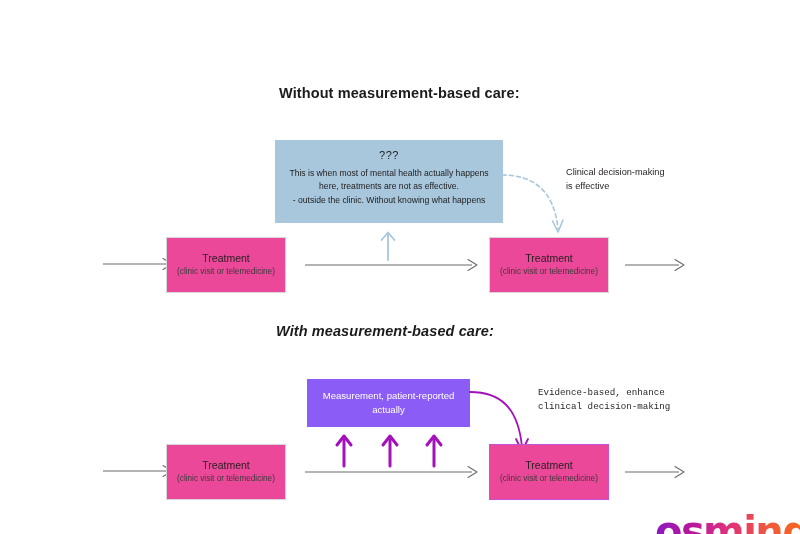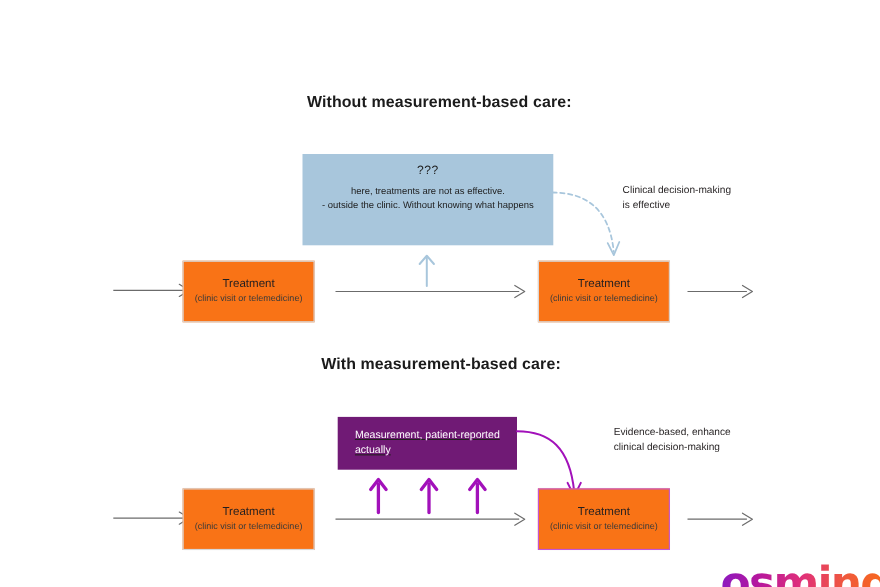--- a/index.html
+++ b/index.html
@@ -26,21 +26,21 @@
     font-size: 14.5px;
     font-weight: bold;
     color: #1b1b1b;
     letter-spacing: 0.1px;
     white-space: nowrap;
   }
 
   
   .treatment-box {
     box-sizing: border-box;
-    background: #f97316;
+    background: #ec4899;
     border: 1px solid #d7d7d9;
     display: flex;
     flex-direction: column;
     align-items: center;
     justify-content: center;
     text-align: center;
     box-shadow: 0 0 2px rgba(0,0,0,0.04);
   }
   .treatment-box.accent {
     border: 1.5px solid #c354d6;
@@ -73,27 +73,26 @@
   }
   .blue-box-body {
     font-size: 8.6px;
     line-height: 1.55;
     color: #1d1d1d;
   }
 
   
   .purple-box {
     box-sizing: border-box;
-    background: #701a75;
+    background: #8b5cf6;
     display: flex;
     align-items: center;
     justify-content: center;
-    text-align: left;
+    text-align: center;
     padding: 6px 10px;
-    text-decoration: underline;
   }
   .purple-box-text {
     font-size: 9.6px;
     color: #ffffff;
     line-height: 1.45;
   }
 
   
   .callout {
     font-size: 9.2px;
@@ -120,20 +119,21 @@
 </head>
 <body>
 
 <div id="canvas">
 
   <div class="abs section-title" style="left:279px; top:50px;">Without measurement-based care:</div>
 
   <div class="abs blue-box" style="left:275px; top:105px; width:228px; height:83px;">
     <div class="blue-box-title">???</div>
     <div class="blue-box-body">
+      <div>This is when most of mental health actually happens</div>
       <div>here, treatments are not as effective.</div>
       <div>- outside the clinic. Without knowing what happens</div>
     </div>
   </div>
 
   <div class="abs" style="left:498px; top:128px; width:80px; height:80px;">
     <svg width="80" height="80" viewBox="0 0 80 80">
       <path d="M 4 12 C 34 12, 56 26, 60 66" fill="none" stroke="#a8c6dc" stroke-width="1.6" stroke-dasharray="4,3.2" stroke-linecap="round"></path>
       <path d="M 54.5 58 L 60 69 L 65 57" fill="none" stroke="#a8c6dc" stroke-width="1.6" stroke-linecap="round" stroke-linejoin="round"></path>
     </svg>
@@ -175,37 +175,37 @@
     <div class="treatment-sub">(clinic visit or telemedicine)</div>
   </div>
 
   <div class="abs" style="left:625px; top:223px; width:62px; height:14px;">
     <svg width="62" height="14" viewBox="0 0 62 14">
       <line x1="0" y1="7" x2="54" y2="7" stroke="#6b6b6b" stroke-width="1.1"></line>
       <path d="M 50 1.5 L 59 7 L 50 12.5" fill="none" stroke="#6b6b6b" stroke-width="1.1" stroke-linecap="round" stroke-linejoin="round"></path>
     </svg>
   </div>
 
-  <div class="abs section-title" style="left:292px; top:288px;">With measurement-based care:</div>
+  <div class="abs section-title" style="left:276px; top:288px;font-style:italic;">With measurement-based care:</div>
 
   <div class="abs purple-box" style="left:307px; top:344px; width:163px; height:48px;">
     <div class="purple-box-text">
       <div>Measurement, patient-reported</div>
       <div>actually</div>
     </div>
   </div>
 
   <div class="abs" style="left:468px; top:352px; width:80px; height:72px;">
     <svg width="80" height="72" viewBox="0 0 80 72">
       <path d="M 2 5 C 32 5, 50 20, 54 60" fill="none" stroke="#a211ba" stroke-width="1.8" stroke-linecap="round"></path>
       <path d="M 48 52 L 54 64 L 60 52" fill="none" stroke="#a211ba" stroke-width="1.8" stroke-linecap="round" stroke-linejoin="round"></path>
     </svg>
   </div>
 
-  <div class="abs callout" style="left:558px; top:351px;">
+  <div class="abs callout" style="left:538px; top:351px;font-family:Liberation Mono, monospace;">
     <div>Evidence-based, enhance</div>
     <div>clinical decision-making</div>
   </div>
 
   <div class="abs" style="left:103px; top:429px; width:72px; height:14px;">
     <svg width="72" height="14" viewBox="0 0 72 14">
       <line x1="0" y1="7" x2="64" y2="7" stroke="#6b6b6b" stroke-width="1.1"></line>
       <path d="M 60 1.5 L 69 7 L 60 12.5" fill="none" stroke="#6b6b6b" stroke-width="1.1" stroke-linecap="round" stroke-linejoin="round"></path>
     </svg>
   </div>

